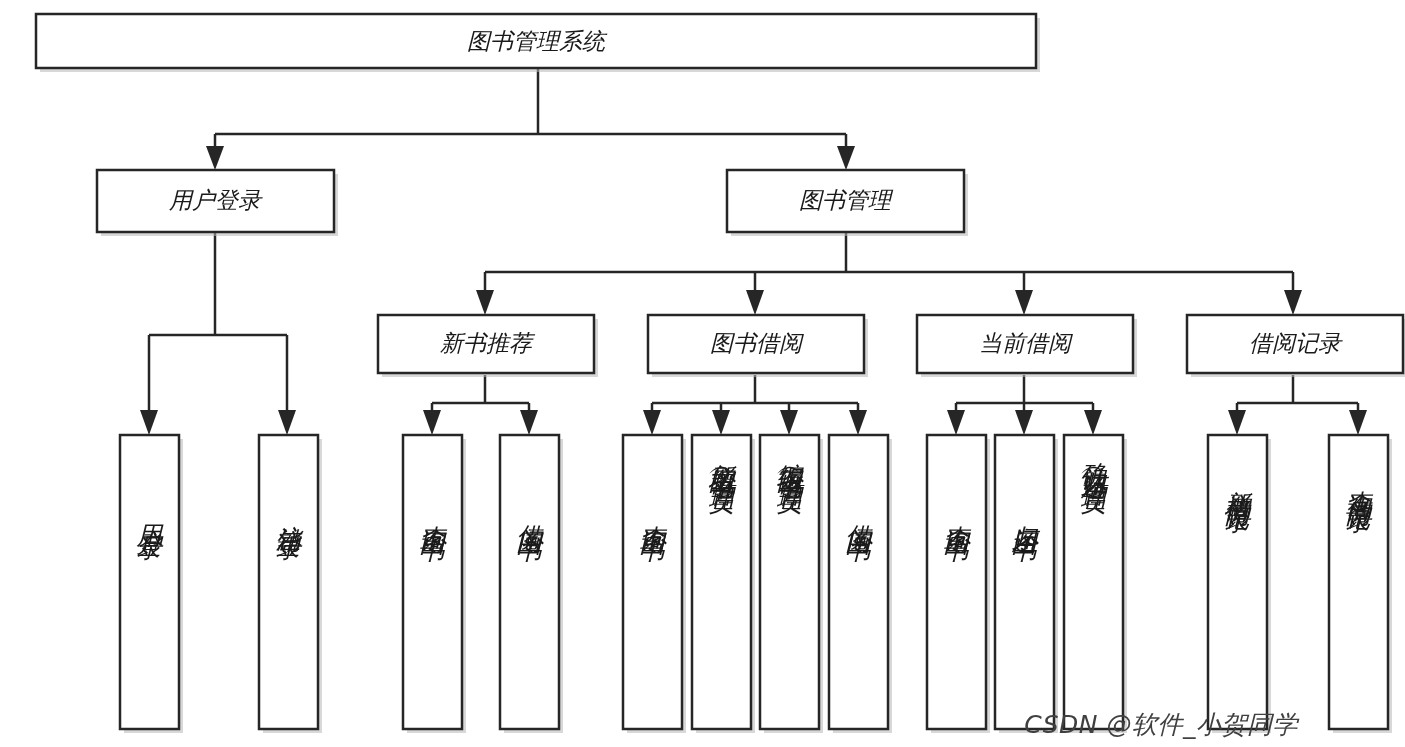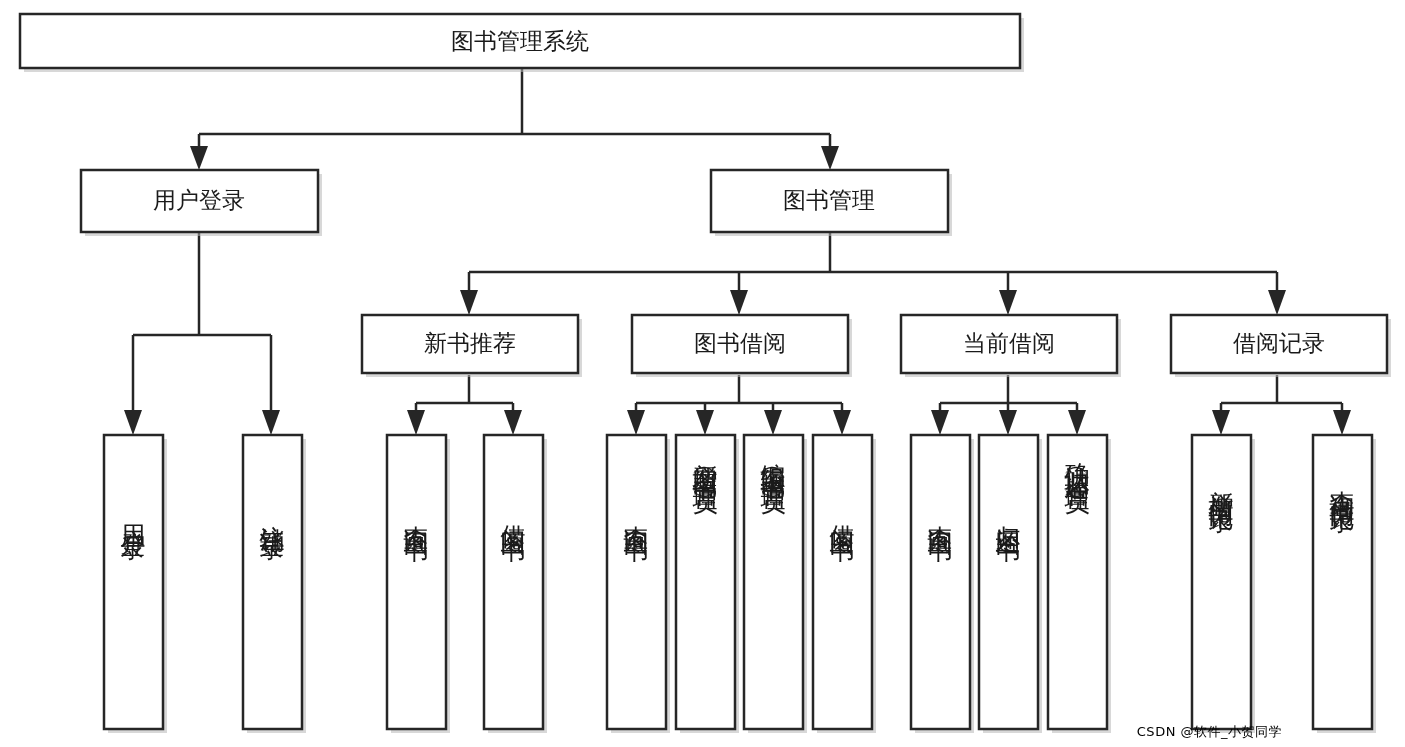--- a/index.html
+++ b/index.html
@@ -10,24 +10,25 @@
   }
   body {
     width: 1405px;
     height: 747px;
     overflow: hidden;
     font-family: "Liberation Sans", "DejaVu Sans", sans-serif;
     position: relative;
   }
   #diagram-root {
     position: absolute;
-    left: 0;
+    left: 16px;
     top: 0;
     width: 1294px;
     height: 747px;
+    font-style: italic;
   }
   svg.canvas {
     display: block;
     width: 1405px;
     height: 747px;
   }
   .node-box {
     fill: #ffffff;
     stroke: #262626;
     stroke-width: 2.5;
@@ -72,22 +73,22 @@
     letter-spacing: 4px;
     color: #1a1a1a;
     white-space: nowrap;
     text-align: center;
   }
   .watermark {
     position: absolute;
     right: 12px;
     bottom: 6px;
     font-family: "DejaVu Sans", "Liberation Sans", sans-serif;
-    font-size: 13px;
-    color: #000000;
+    font-size: 25px;
+    color: #404040;
     letter-spacing: 0.5px;
     user-select: none;
     pointer-events: none;
     white-space: nowrap;
   }
 </style>
 </head>
 <body>
 
 <div id="diagram-root">

